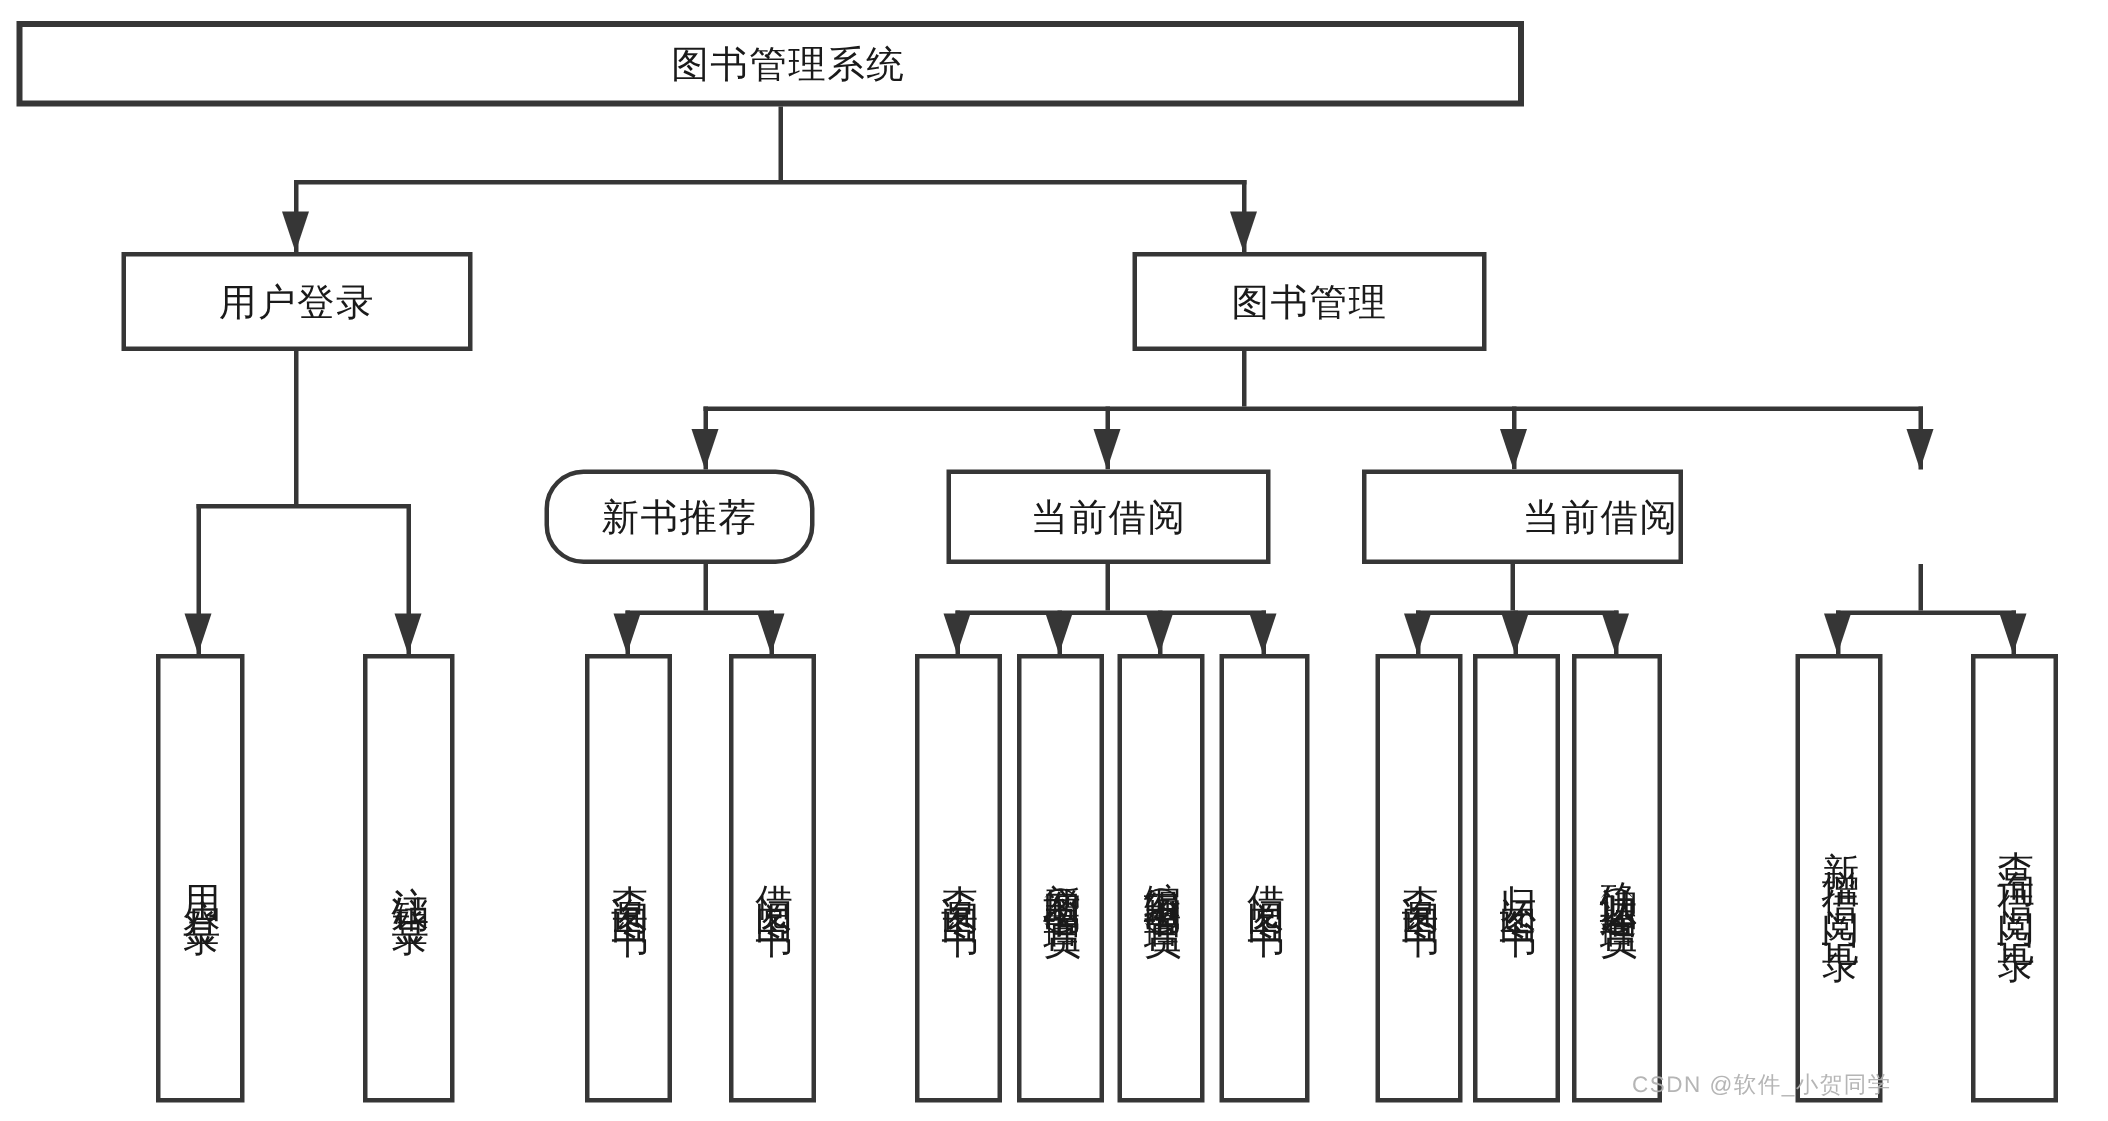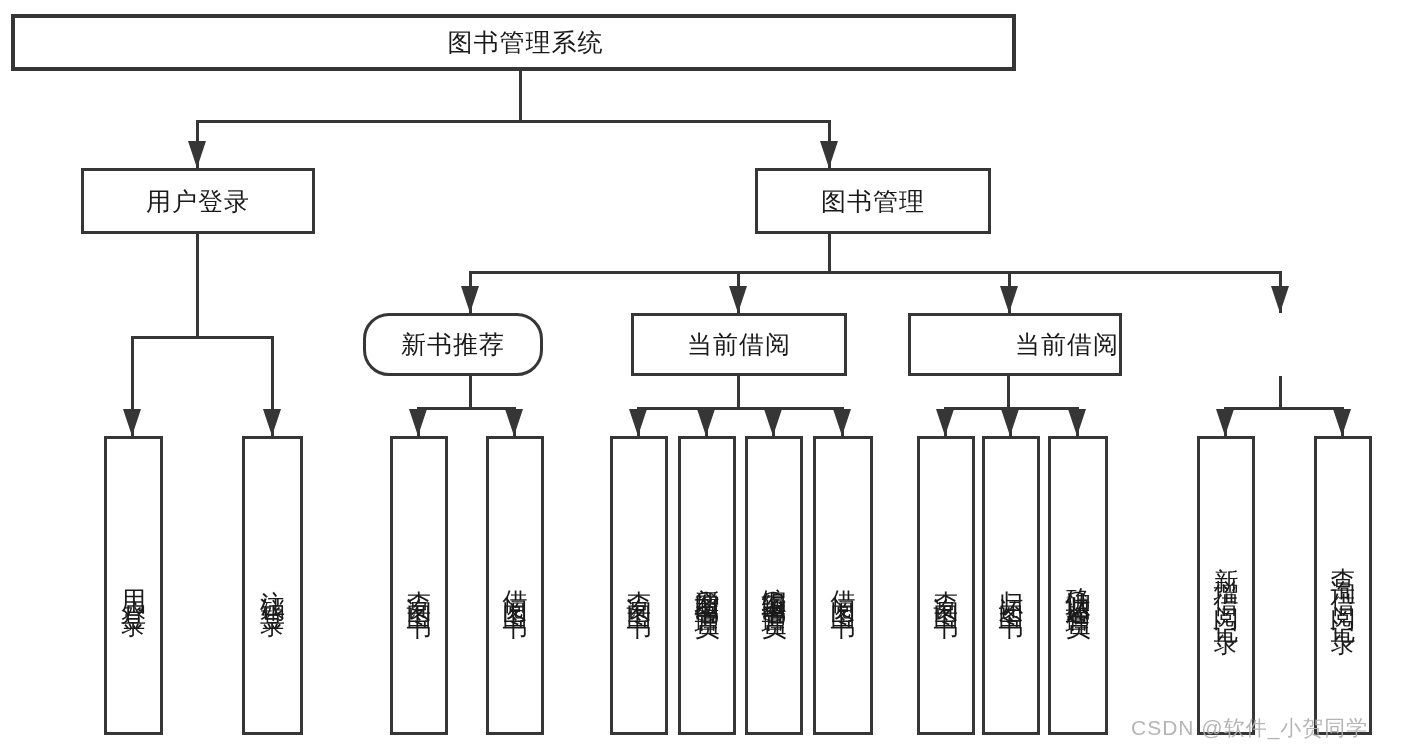--- a/index.html
+++ b/index.html
@@ -21,22 +21,22 @@
   .ls-sm{letter-spacing:4px;}
   .ls-lg{letter-spacing:13px;}
   .vl{position:absolute;width:3px;background:#363636;z-index:1;}
   .hl{position:absolute;height:3px;background:#363636;z-index:1;}
   .ar{
     position:absolute;width:0;height:0;z-index:1;
     border-left:9px solid transparent;border-right:9px solid transparent;
     border-top:27px solid #363636;
   }
   .watermark{
-    position:absolute;left:1131px;top:714px;z-index:5;
-    font-size:21px;letter-spacing:1px;color:rgba(175,175,175,0.92);white-space:nowrap;
+    position:absolute;left:1088px;top:714px;z-index:5;
+    font-size:15px;letter-spacing:1px;color:rgba(175,175,175,0.92);white-space:nowrap;
   }
 </style>
 </head>
 <body>
 
 <div class="stage">
 
   <div class="vl" style="left:519px;top:67px;height:53px;"></div>
   <div class="hl" style="left:196px;top:120px;width:635px;"></div>
   <div class="vl" style="left:196px;top:120px;height:48px;"></div>

